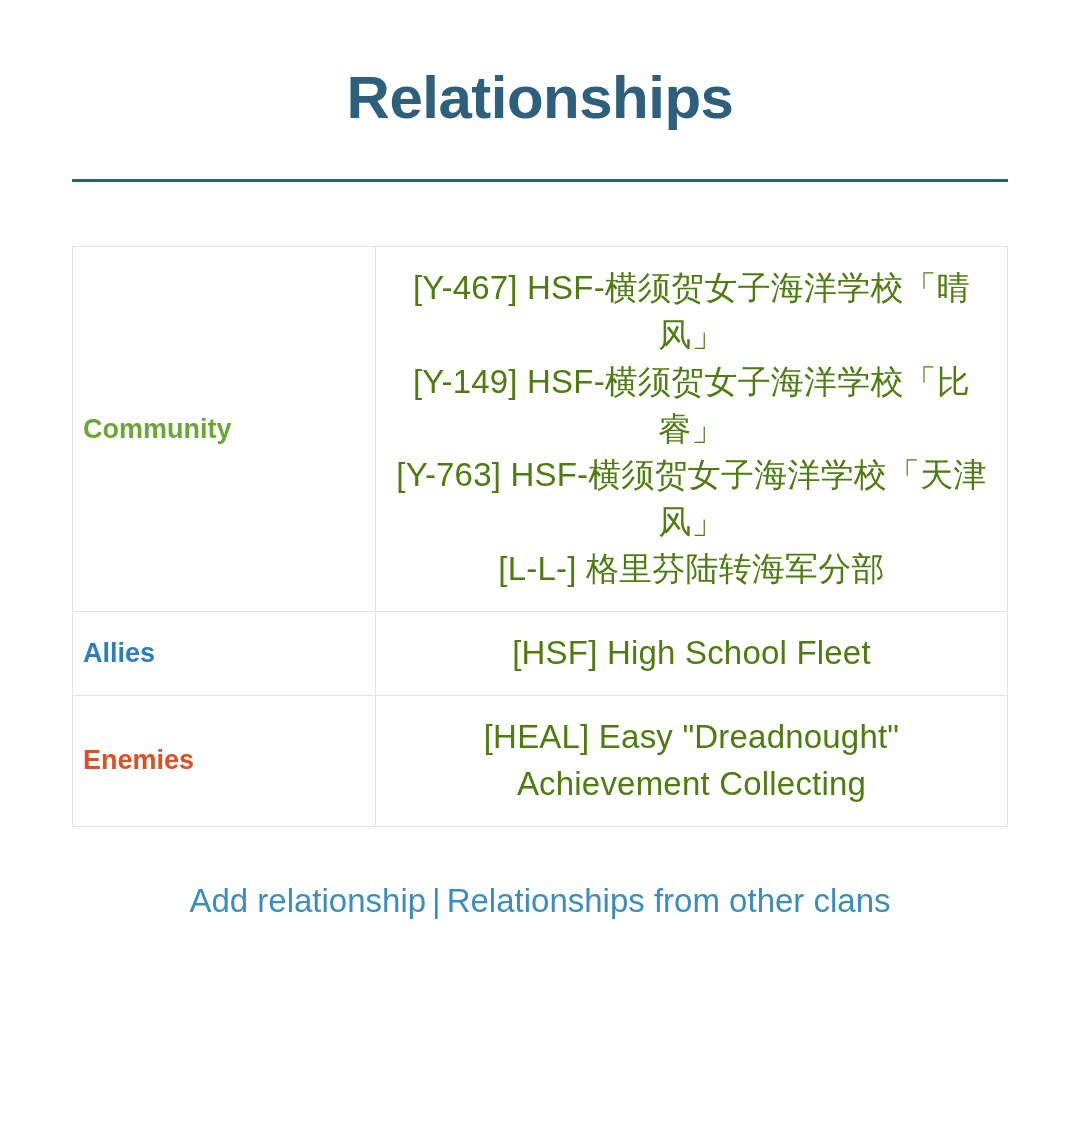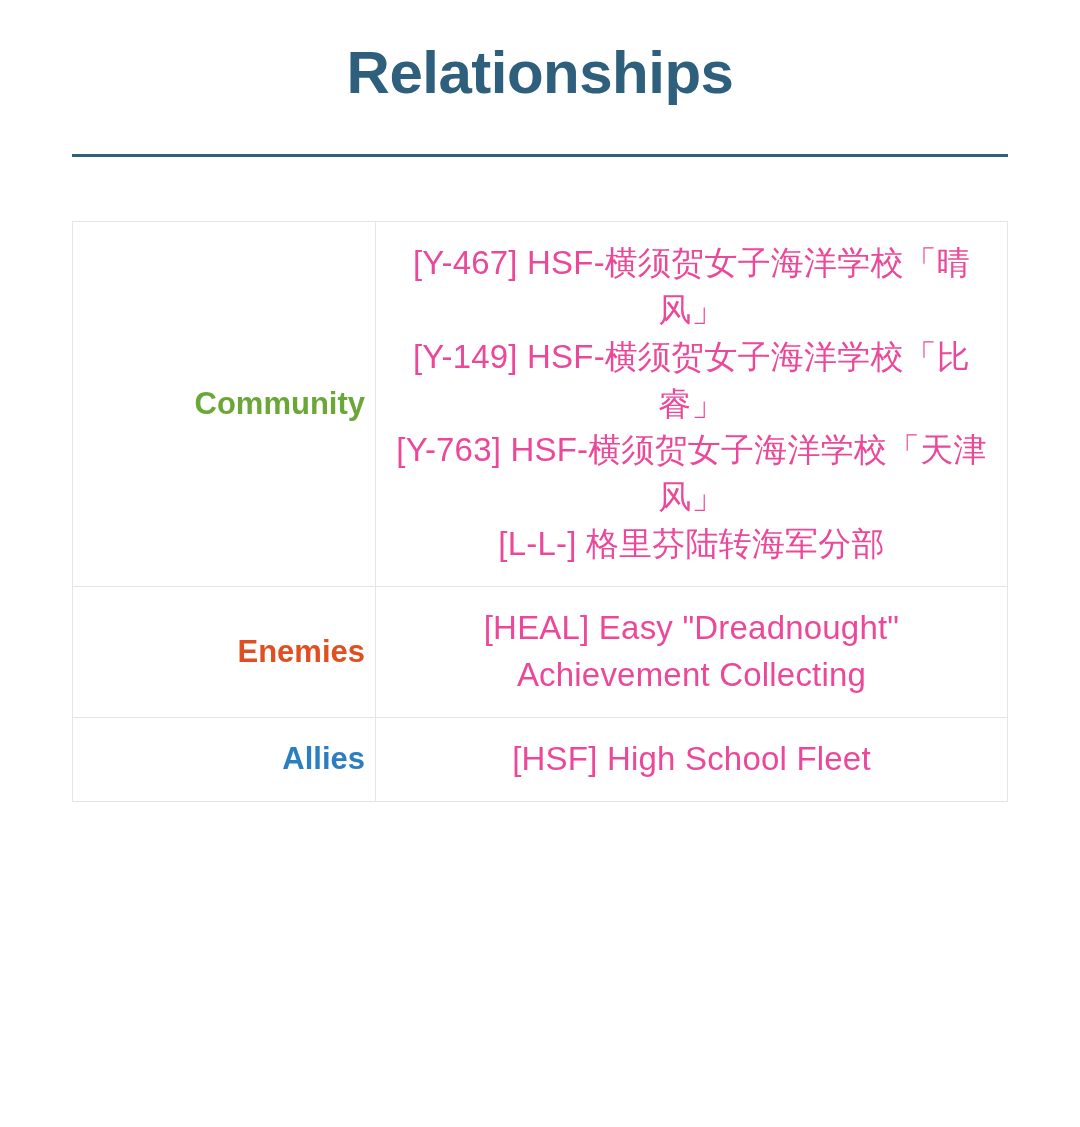--- a/index.html
+++ b/index.html
@@ -21,21 +21,21 @@
     padding: 0 72px;
     position: relative;
   }
   .page-title {
     text-align: center;
     font-size: 60px;
     font-weight: bold;
     color: #2e5f7d;
     letter-spacing: -0.5px;
     margin: 0;
-    padding-top: 40px;
+    padding-top: 65px;
     line-height: 1.1;
   }
   .title-rule {
     border: none;
     border-top: 3px solid #2e5f7d;
     margin: 48px 0 0 0;
     width: 100%;
   }
   .rel-table {
     margin-top: 64px;
@@ -43,28 +43,28 @@
     border-collapse: collapse;
     table-layout: fixed;
   }
   .rel-table td {
     border: 1px solid #e3e6e8;
     vertical-align: middle;
     padding: 18px 10px;
   }
   td.label-cell {
     width: 282px;
-    text-align: right;
-    font-size: 31px;
+    text-align: left;
+    font-size: 27px;
     font-weight: bold;
   }
   td.value-cell {
     text-align: center;
     font-size: 33px;
-    color: #ec4899;
+    color: #4d7c0f;
     line-height: 1.42;
     letter-spacing: 0.2px;
   }
   .label-community { color: #6aa737; }
   .label-allies { color: #2b7fc0; }
   .label-enemies { color: #df4f22; }
   .value-line {
     display: block;
   }
   .footer-links {
@@ -96,28 +96,31 @@
       <tr>
         <td class="label-cell label-community">Community</td>
         <td class="value-cell">
           <span class="value-line">[Y-467] HSF-横须贺女子海洋学校「晴风」</span>
           <span class="value-line">[Y-149] HSF-横须贺女子海洋学校「比睿」</span>
           <span class="value-line">[Y-763] HSF-横须贺女子海洋学校「天津风」</span>
           <span class="value-line">[L-L-] 格里芬陆转海军分部</span>
         </td>
       </tr>
       <tr>
+        <td class="label-cell label-allies">Allies</td>
+        <td class="value-cell">
+          <span class="value-line">[HSF] High School Fleet</span>
+        </td>
+      </tr>
+      <tr>
         <td class="label-cell label-enemies">Enemies</td>
         <td class="value-cell">
           <span class="value-line">[HEAL] Easy "Dreadnought" Achievement Collecting</span>
         </td>
       </tr>
-      <tr>
-        <td class="label-cell label-allies">Allies</td>
-        <td class="value-cell">
-          <span class="value-line">[HSF] High School Fleet</span>
-        </td>
-      </tr>
     </tbody>
   </table>
 
+  <div class="footer-links">
+    <a href="#">Add relationship</a><span class="sep">|</span><a href="#">Relationships from other clans</a>
+  </div>
 
 </div>
 
 </body></html>

